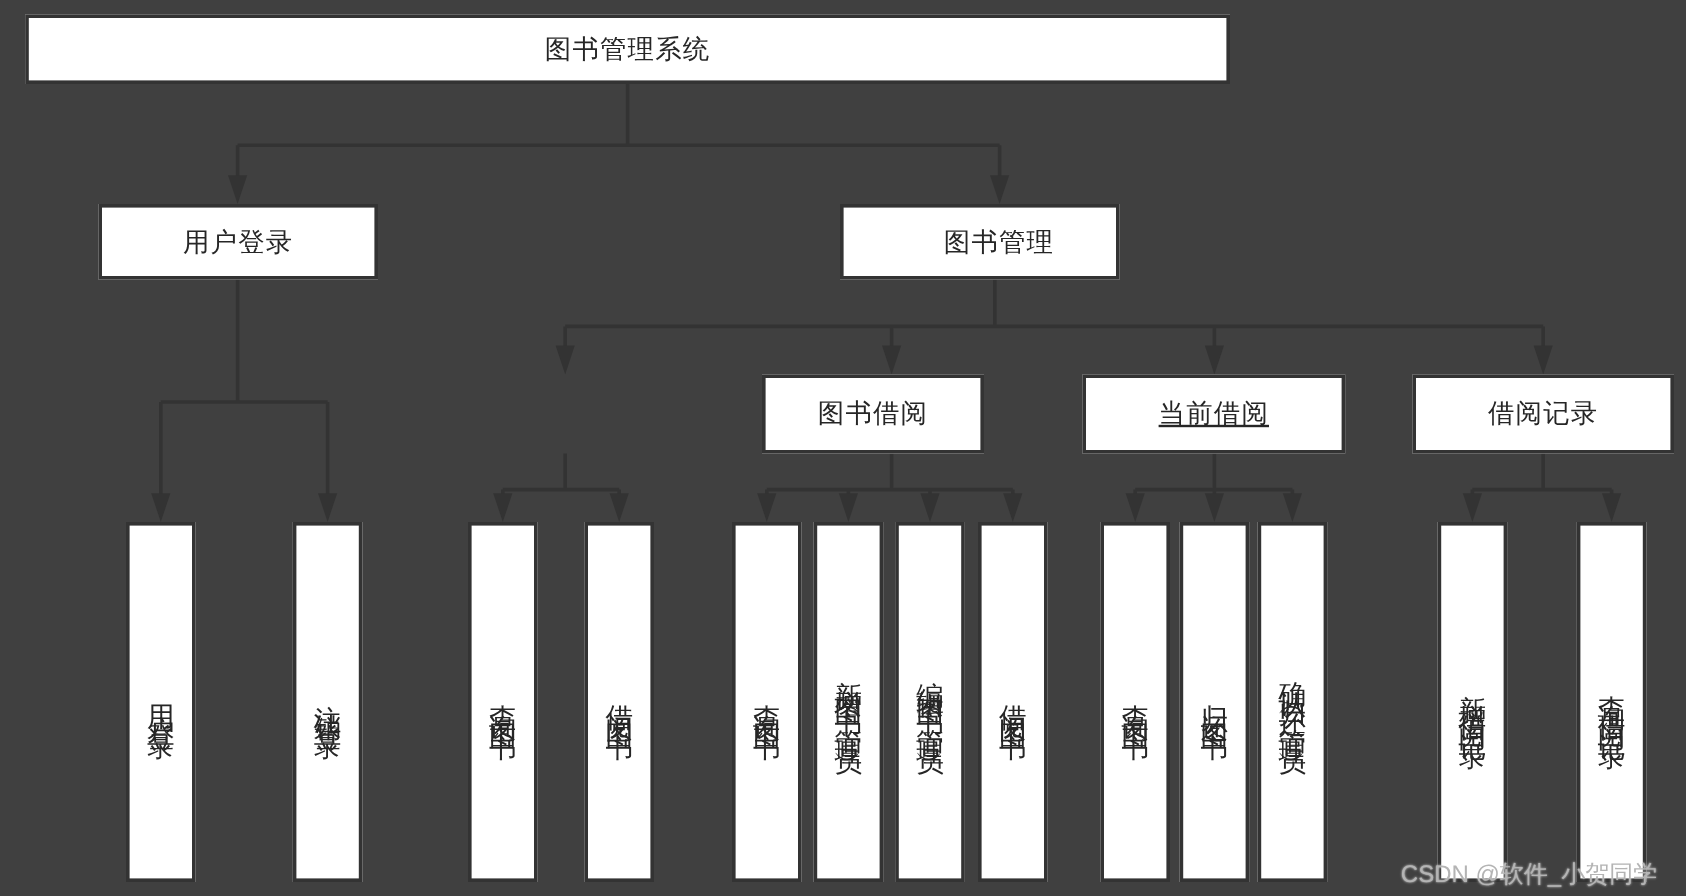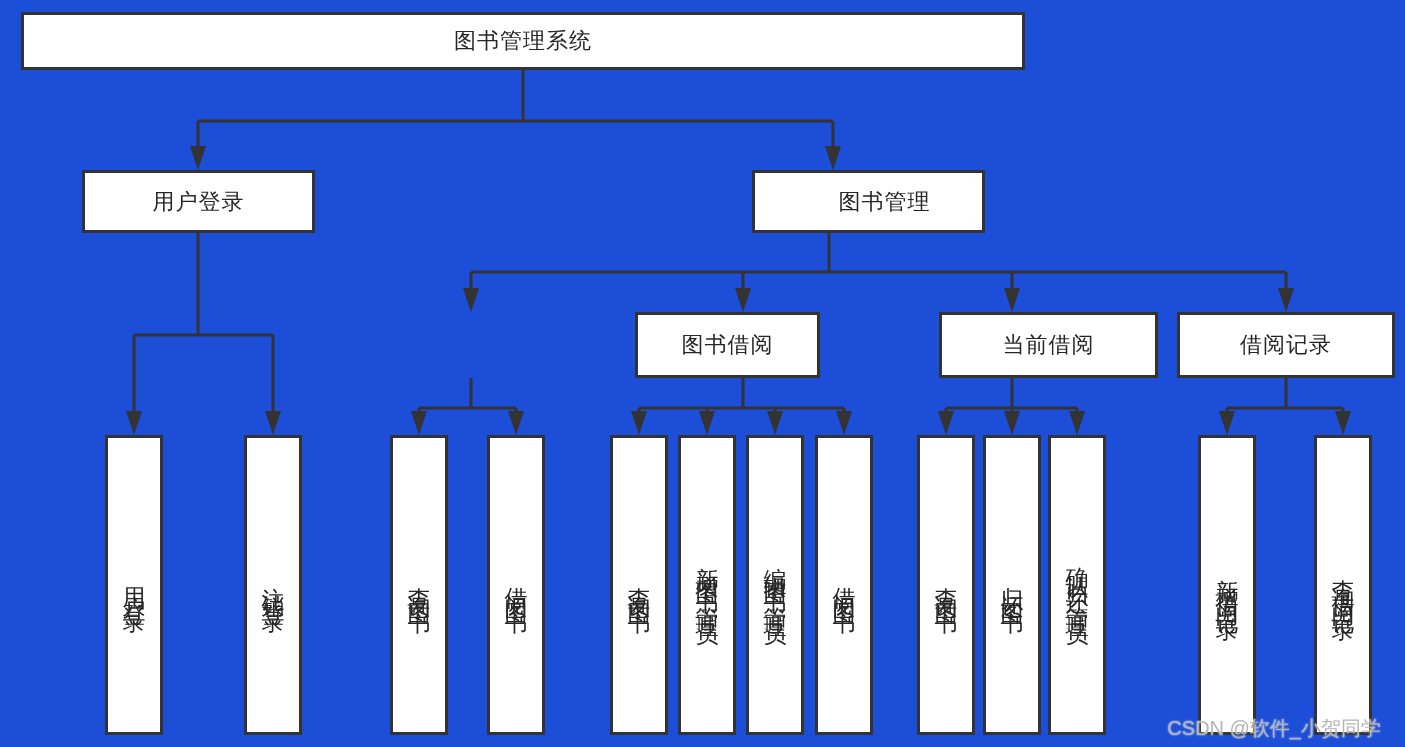--- a/index.html
+++ b/index.html
@@ -5,21 +5,21 @@
   html, body {
     margin: 0;
     padding: 0;
     background: #ffffff;
     font-family: "Liberation Sans", "DejaVu Sans", sans-serif;
   }
   .stage {
     position: relative;
     width: 1405px;
     height: 747px;
-    background: #1d4ed8;
+    background: #404040;
     overflow: hidden;
   }
   .connectors {
     position: absolute;
     left: 0; top: 0;
     width: 1405px; height: 747px;
     z-index: 1;
   }
   .box {
     position: absolute;
@@ -32,24 +32,24 @@
     color: #262626;
     z-index: 2;
   }
   .hlabel {
     font-size: 22px;
     letter-spacing: 1px;
     white-space: nowrap;
   }
   .root  { left: 21px;   top: 12px;  width: 1004px; height: 58px; }
   .lv2-0 { left: 82px;   top: 170px; width: 233px;  height: 63px; }
-  .lv2-1 { left: 752px;  top: 170px; width: 233px;  height: 63px; padding-left: 32px; }
+  .lv2-1 { left: 700px;  top: 170px; width: 233px;  height: 63px; padding-left: 32px; }
   .lv3-0 { left: 362px;  top: 312px; width: 218px;  height: 66px; }
   .lv3-1 { left: 635px;  top: 312px; width: 185px;  height: 66px; }
-  .lv3-2 { left: 939px;  top: 312px; width: 219px;  height: 66px; }
+  .lv3-2 { left: 902px;  top: 312px; width: 219px;  height: 66px; text-decoration: underline; }
   .lv3-3 { left: 1177px; top: 312px; width: 218px;  height: 66px; }
   .leaf {
     top: 435px;
     width: 58px;
     height: 300px;
   }
   .vlabel {
     writing-mode: vertical-rl;
     text-orientation: mixed;
     font-size: 23px;

